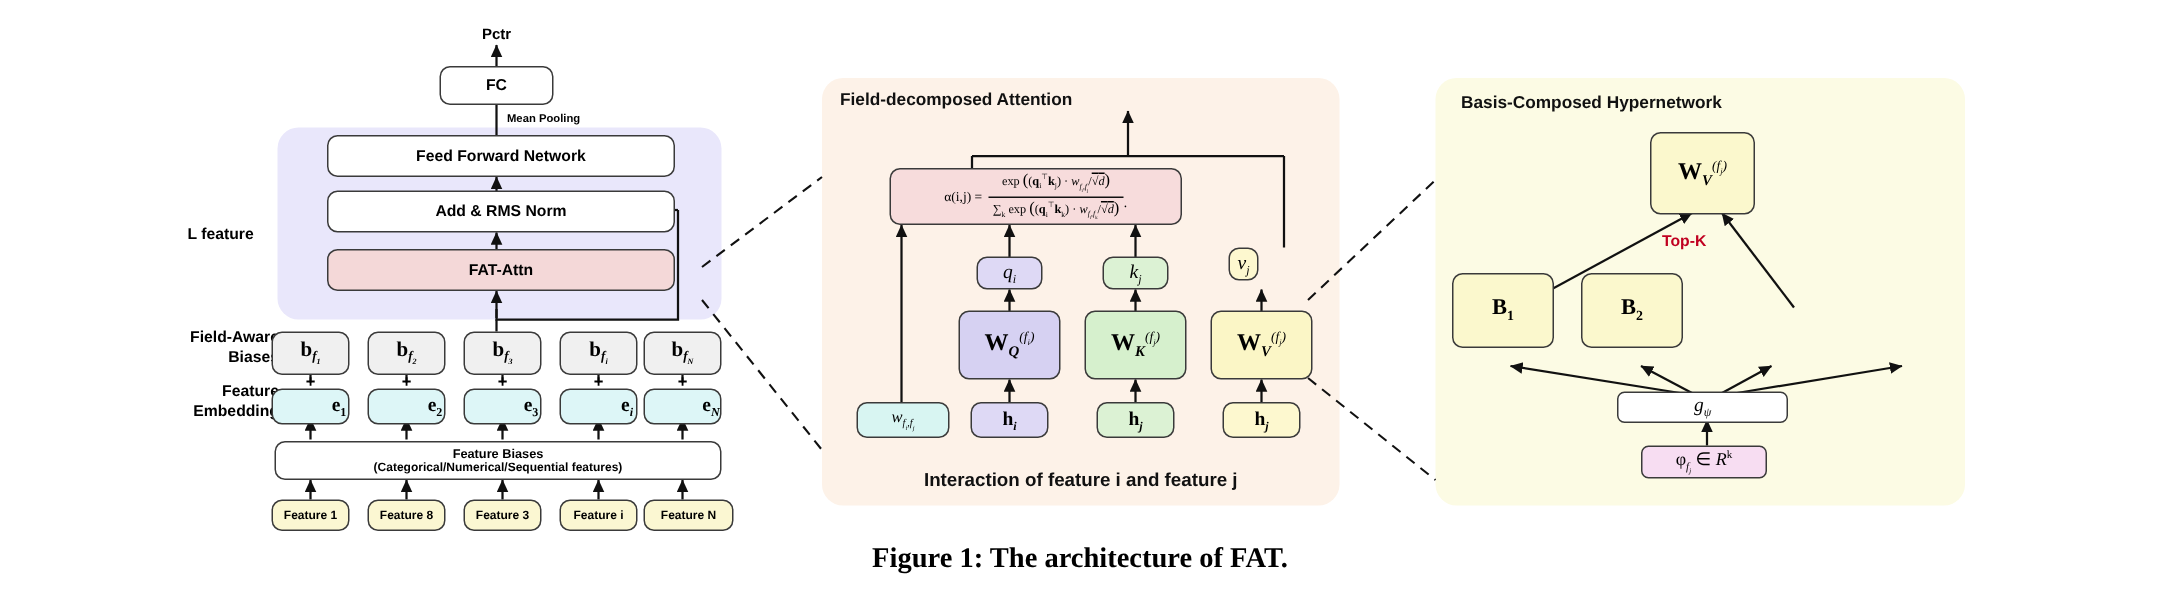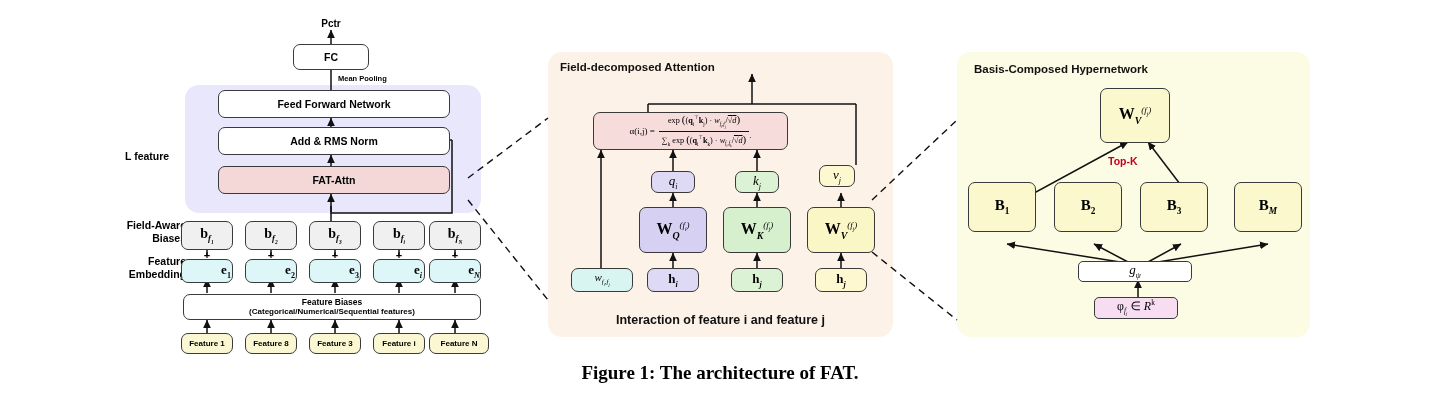--- a/index.html
+++ b/index.html
@@ -233,21 +233,21 @@
     </span>
     <span class="serif" style="font-size:9px;align-self:flex-end;padding-bottom:9px;">.</span>
   </div>
 
   <div class="node f-purple-lt" style="left:651px;top:171px;width:44px;height:22px;">
     <span class="serif" style="font-size:13px;font-style:italic;">q<sub>i</sub></span>
     </div>
   <div class="node f-green-lt" style="left:735px;top:171px;width:44px;height:22px;">
     <span class="serif" style="font-size:13px;font-style:italic;">k<sub>j</sub></span>
     </div>
-  <div class="node f-yellow-lt" style="left:819px;top:165px;width:36px;height:22px;text-align:right;">
+  <div class="node f-yellow-lt" style="left:819px;top:165px;width:20px;height:22px;text-align:right;">
     <span class="serif" style="font-size:13px;font-style:italic;">v<sub>j</sub></span>
     </div>
 
   <div class="node f-purple" style="left:639px;top:207px;width:68px;height:46px;">
     <span class="mathbf" style="font-size:16px;">W<sub style="font-style:italic;">Q</sub><sup class="serif" style="font-style:italic;font-weight:normal;font-size:9px;">(f<sub>i</sub>)</sup></span>
   </div>
   <div class="node f-green" style="left:723px;top:207px;width:68px;height:46px;">
     <span class="mathbf" style="font-size:16px;">W<sub style="font-style:italic;">K</sub><sup class="serif" style="font-style:italic;font-weight:normal;font-size:9px;">(f<sub>j</sub>)</sup></span>
   </div>
   <div class="node f-yellow" style="left:807px;top:207px;width:68px;height:46px;">
@@ -276,26 +276,20 @@
   </div>
 
   <div class="topk" style="left:1108px;top:155px;">Top-K</div>
 
   <div class="node f-basis" style="left:968px;top:182px;width:68px;height:50px;">
     <span class="mathbf" style="font-size:15px;text-align:center;">B<sub>1</sub></span>
     </div>
   <div class="node f-basis" style="left:1054px;top:182px;width:68px;height:50px;">
     <span class="mathbf" style="font-size:15px;">B<sub>2</sub></span>
     </div>
-  <div class="node f-basis" style="left:1140px;top:182px;width:68px;height:50px;">
-    <span class="mathbf" style="font-size:15px;">B<sub>3</sub></span>
-    </div>
-  <div class="node f-basis" style="left:1234px;top:182px;width:68px;height:50px;">
-    <span class="mathbf" style="font-size:15px;">B<sub style="font-style:italic;">M</sub></span>
-    </div>
 
   <div class="node f-white" style="left:1078px;top:261px;width:114px;height:21px;border-radius:5px;">
     <span class="serif" style="font-size:13px;font-style:italic;">g<sub>ψ</sub></span>
     </div>
 
   <div class="node f-pinkmag" style="left:1094px;top:297px;width:84px;height:22px;border-radius:5px;">
     <span class="serif" style="font-size:12px;">φ<sub><i>f<sub>j</sub></i></sub> ∈ <i>R</i><sup>k</sup></span>
     </div>
 
   <div class="caption" style="left:0;top:362px;">Figure 1: The architecture of FAT.</div>

